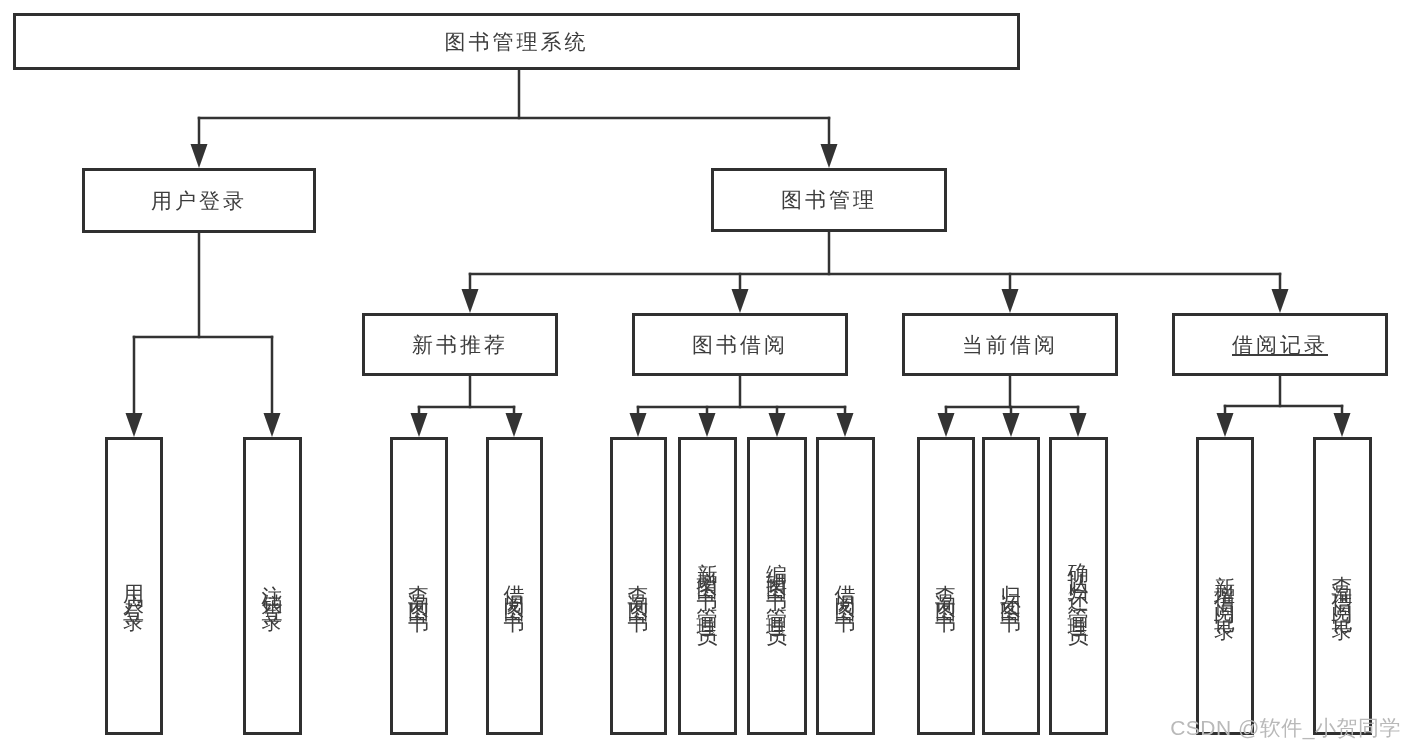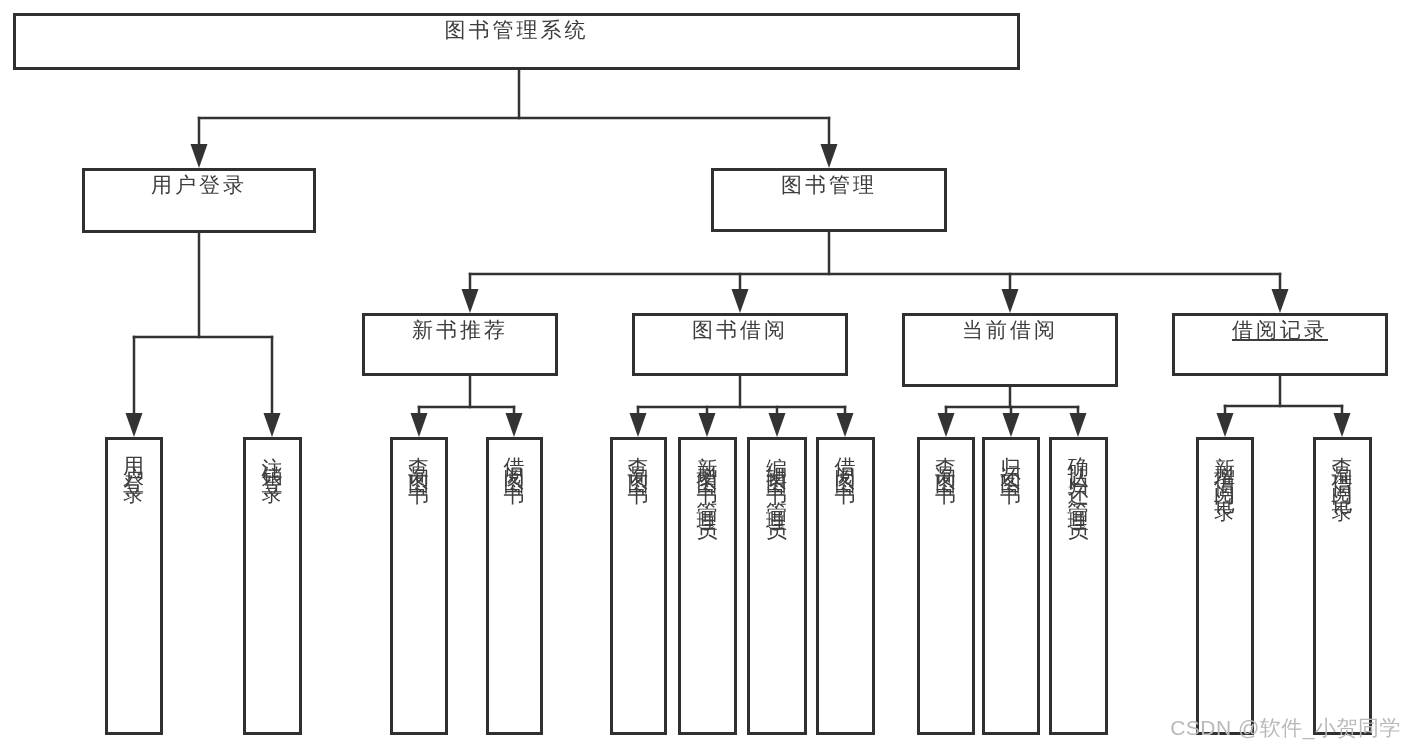--- a/index.html
+++ b/index.html
@@ -14,20 +14,21 @@
     height: 747px;
     background: #ffffff;
     overflow: hidden;
   }
   .box {
     position: absolute;
     box-sizing: border-box;
     border: 3px solid #303030;
     background: #ffffff;
     display: flex;
+    align-items: center;
     justify-content: center;
     color: #3d3d3d;
   }
   .hbox {
     font-size: 21px;
     letter-spacing: 3px;
     white-space: nowrap;
   }
   .leaf span {
     writing-mode: vertical-rl;
@@ -154,21 +155,21 @@
   <div class="box hbox" style="left:711px; top:168px; width:236px; height:64px;">
     <span>图书管理</span>
   </div>
 
   <div class="box hbox" style="left:362px; top:313px; width:196px; height:63px;">
     <span>新书推荐</span>
   </div>
   <div class="box hbox" style="left:632px; top:313px; width:216px; height:63px;">
     <span>图书借阅</span>
   </div>
-  <div class="box hbox" style="left:902px; top:313px; width:216px; height:74px;">
+  <div class="box hbox" style="left:902px; top:313px; width:216px; height:63px;">
     <span>当前借阅</span>
   </div>
   <div class="box hbox" style="left:1172px; top:313px; width:216px; height:63px;text-decoration:underline;">
     <span>借阅记录</span>
   </div>
 
   <div class="box leaf" style="left:105px; top:437px; width:58px; height:298px;">
     <span>用户登录</span>
   </div>
   <div class="box leaf" style="left:243px; top:437px; width:59px; height:298px;">

